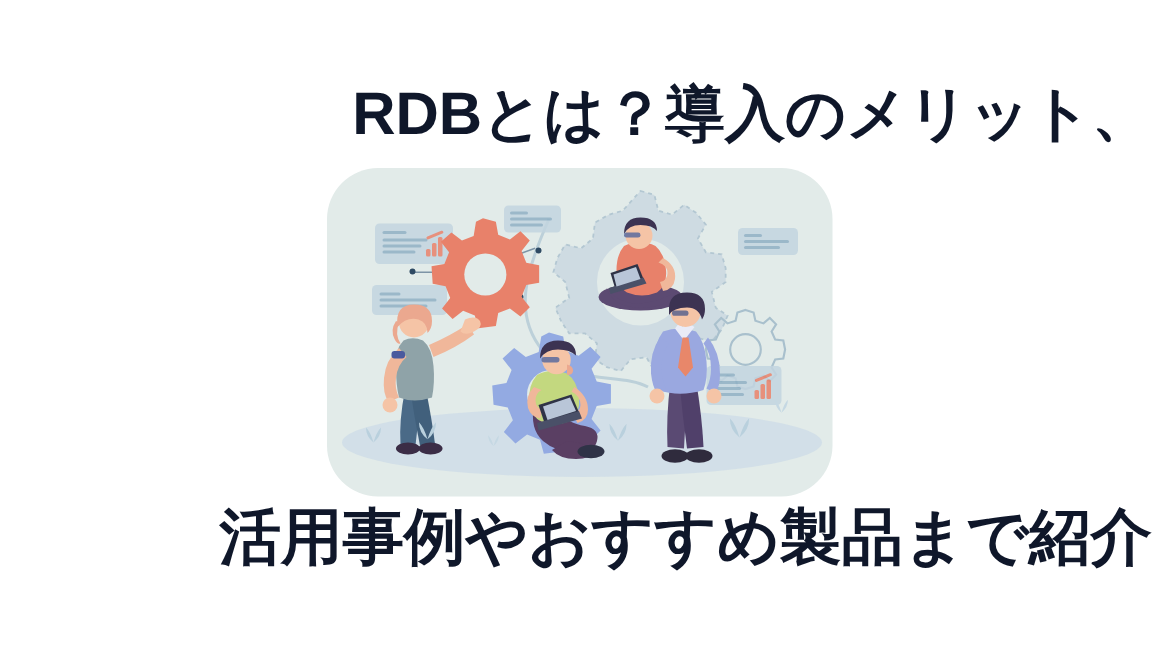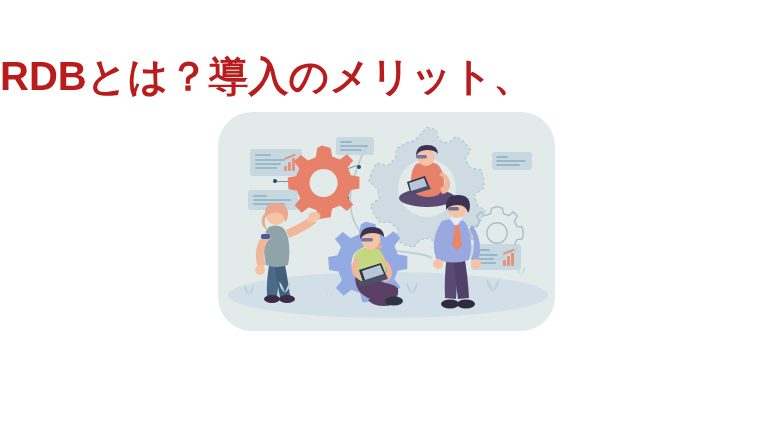--- a/index.html
+++ b/index.html
@@ -13,22 +13,22 @@
   }
   .canvas{
     position:absolute;left:0;top:0;width:768px;height:432px;
     background:#ffffff;
   }
 
   
   .headline{
     position:absolute;
     left:0;width:768px;
-    text-align:left;
-    color:#b91c1c;
+    text-align:right;
+    color:#0f172a;
     font-weight:700;
     letter-spacing:0px;
     white-space:nowrap;
     z-index:20;
   }
   .headline-top{
     top:52px;
     font-size:40px;
     line-height:48px;
   }
@@ -324,14 +324,15 @@
       <svg class="grass" style="left:266px;top:163px;" width="18" height="18" viewBox="0 0 14 14">
         <path d="M7 13 q-5 -4 -5 -10 q3 3 5 10 Z M7 13 q5 -4 5 -10 q-3 3 -5 10 Z" fill="#b9d0dd"></path>
       </svg>
       <svg class="grass" style="left:297px;top:152px;" width="12" height="12" viewBox="0 0 14 14">
         <path d="M7 13 q-5 -4 -5 -10 q3 3 5 10 Z M7 13 q5 -4 5 -10 q-3 3 -5 10 Z" fill="#c5d8e3"></path>
       </svg>
 
     </div>
   </div>
 
+  <div class="headline headline-bottom">活用事例やおすすめ製品まで紹介</div>
 
 </div>
 
 </body></html>

